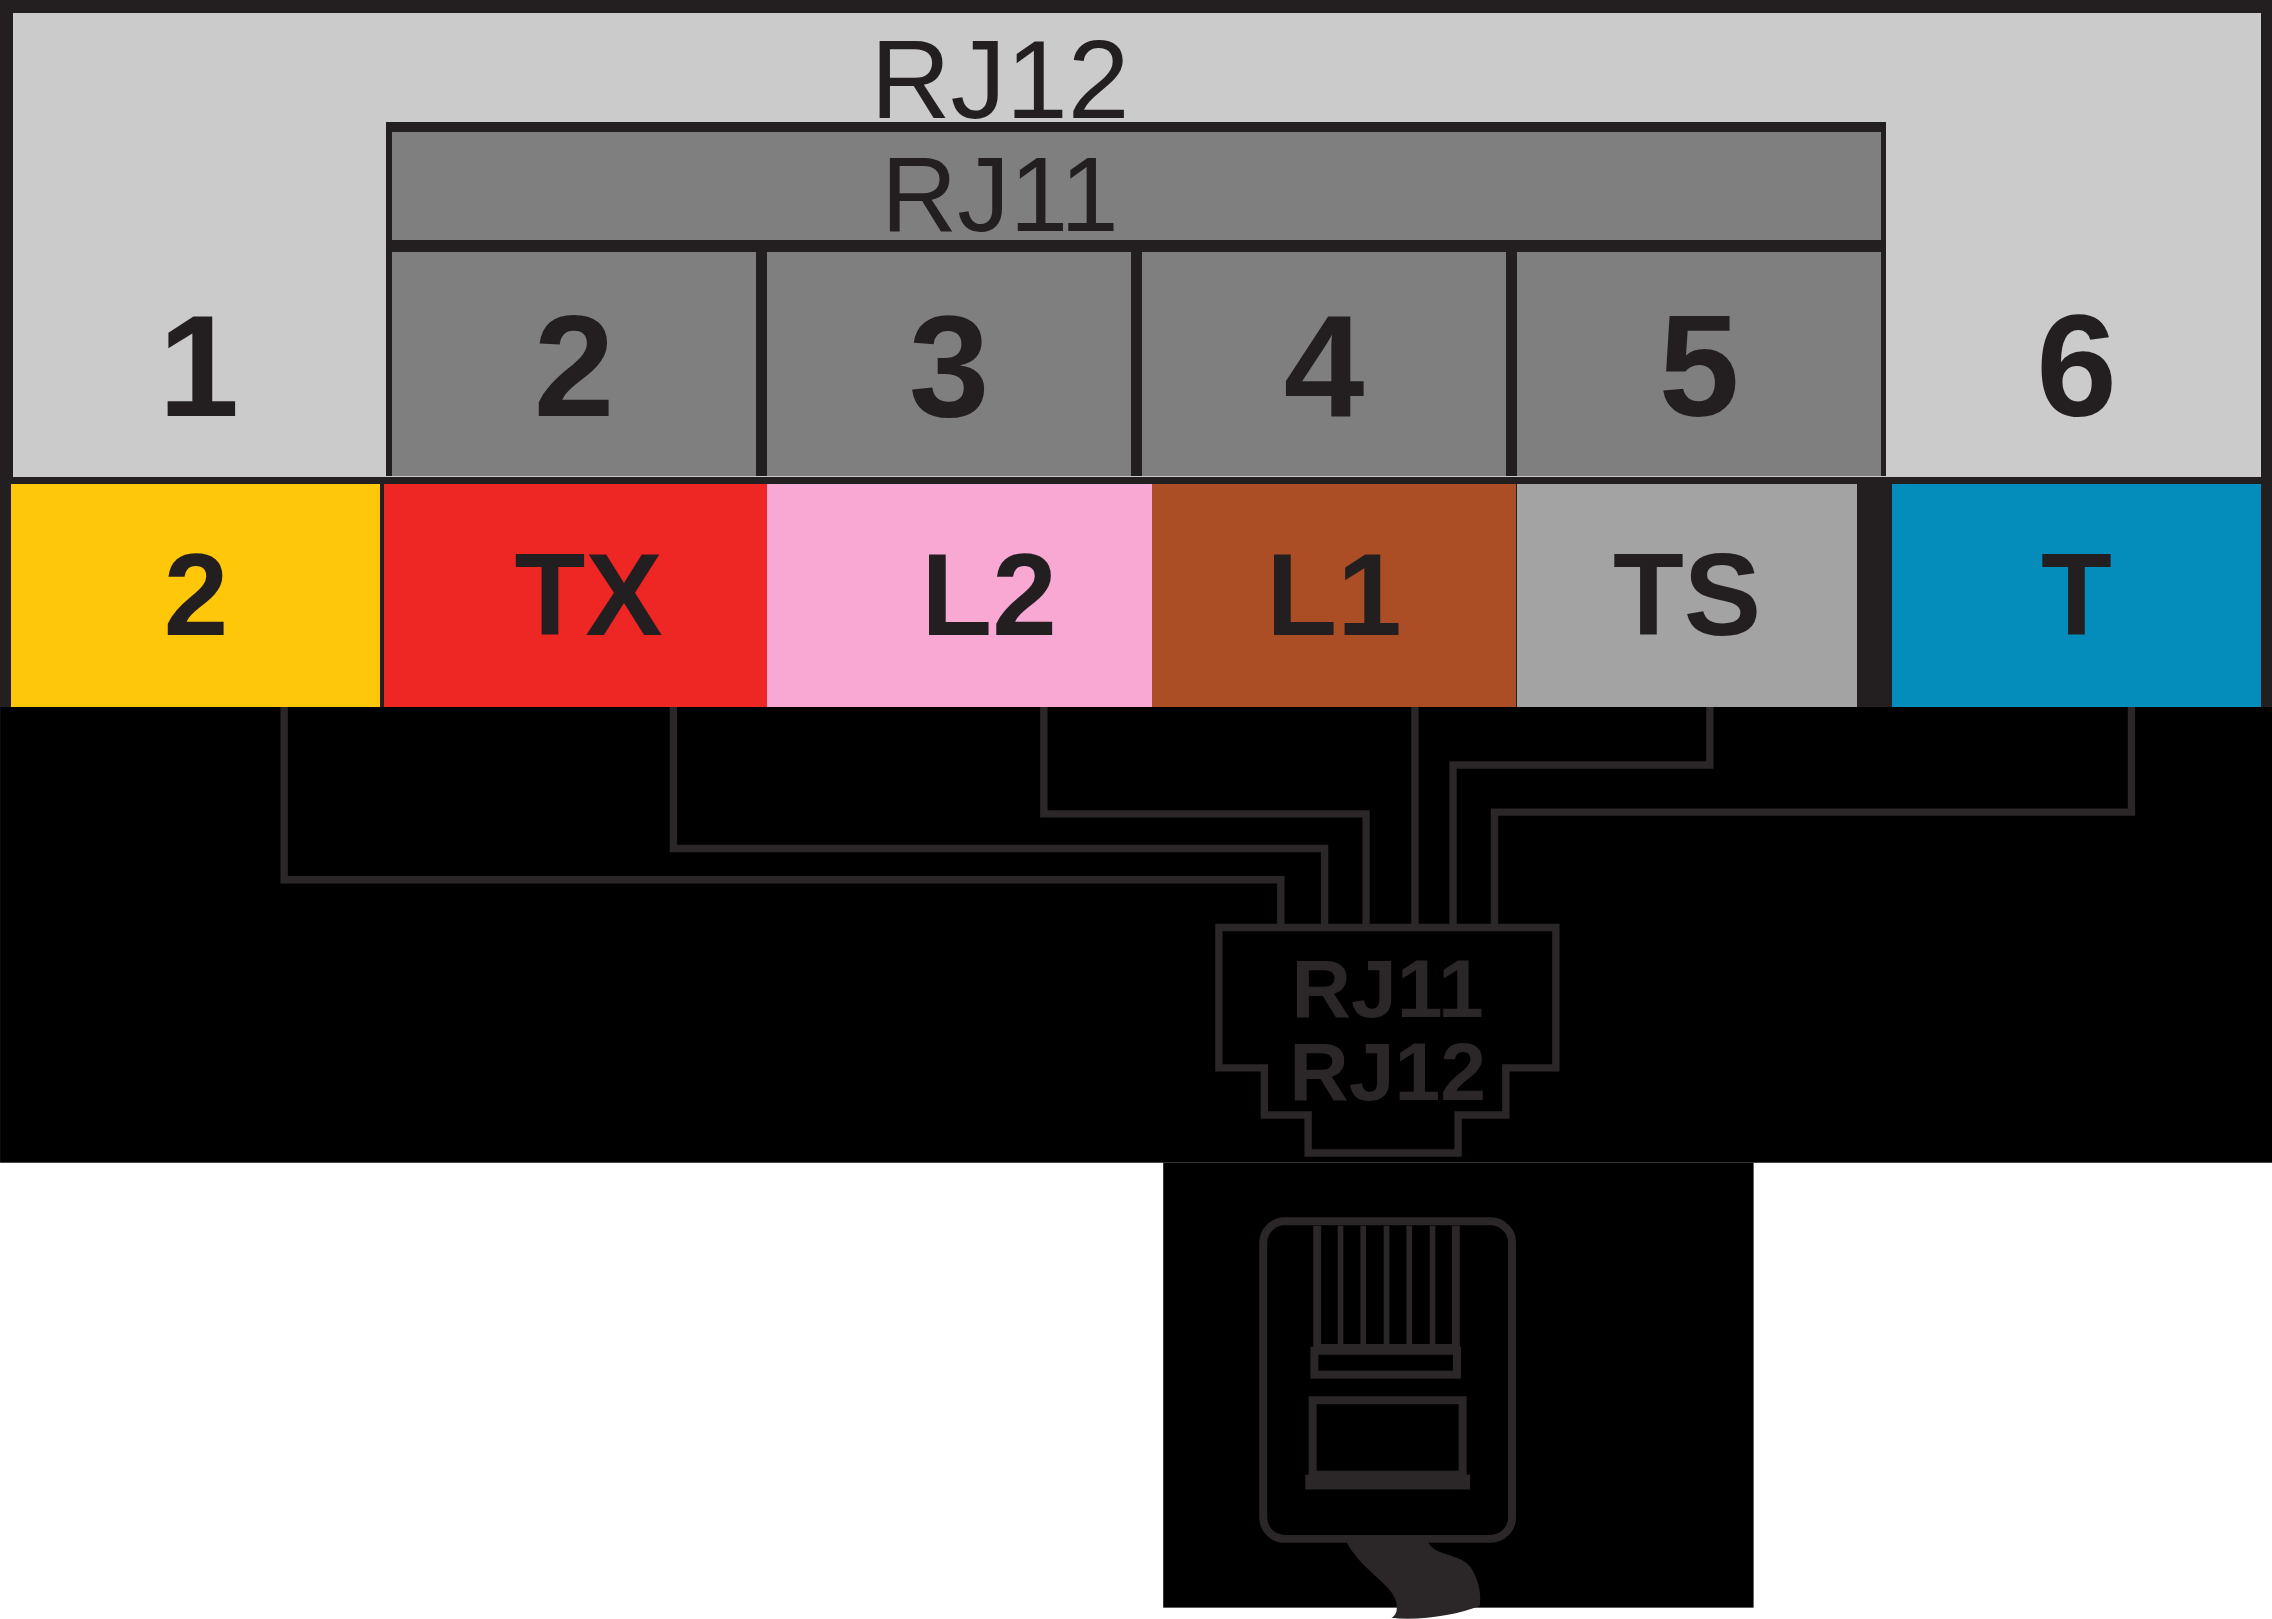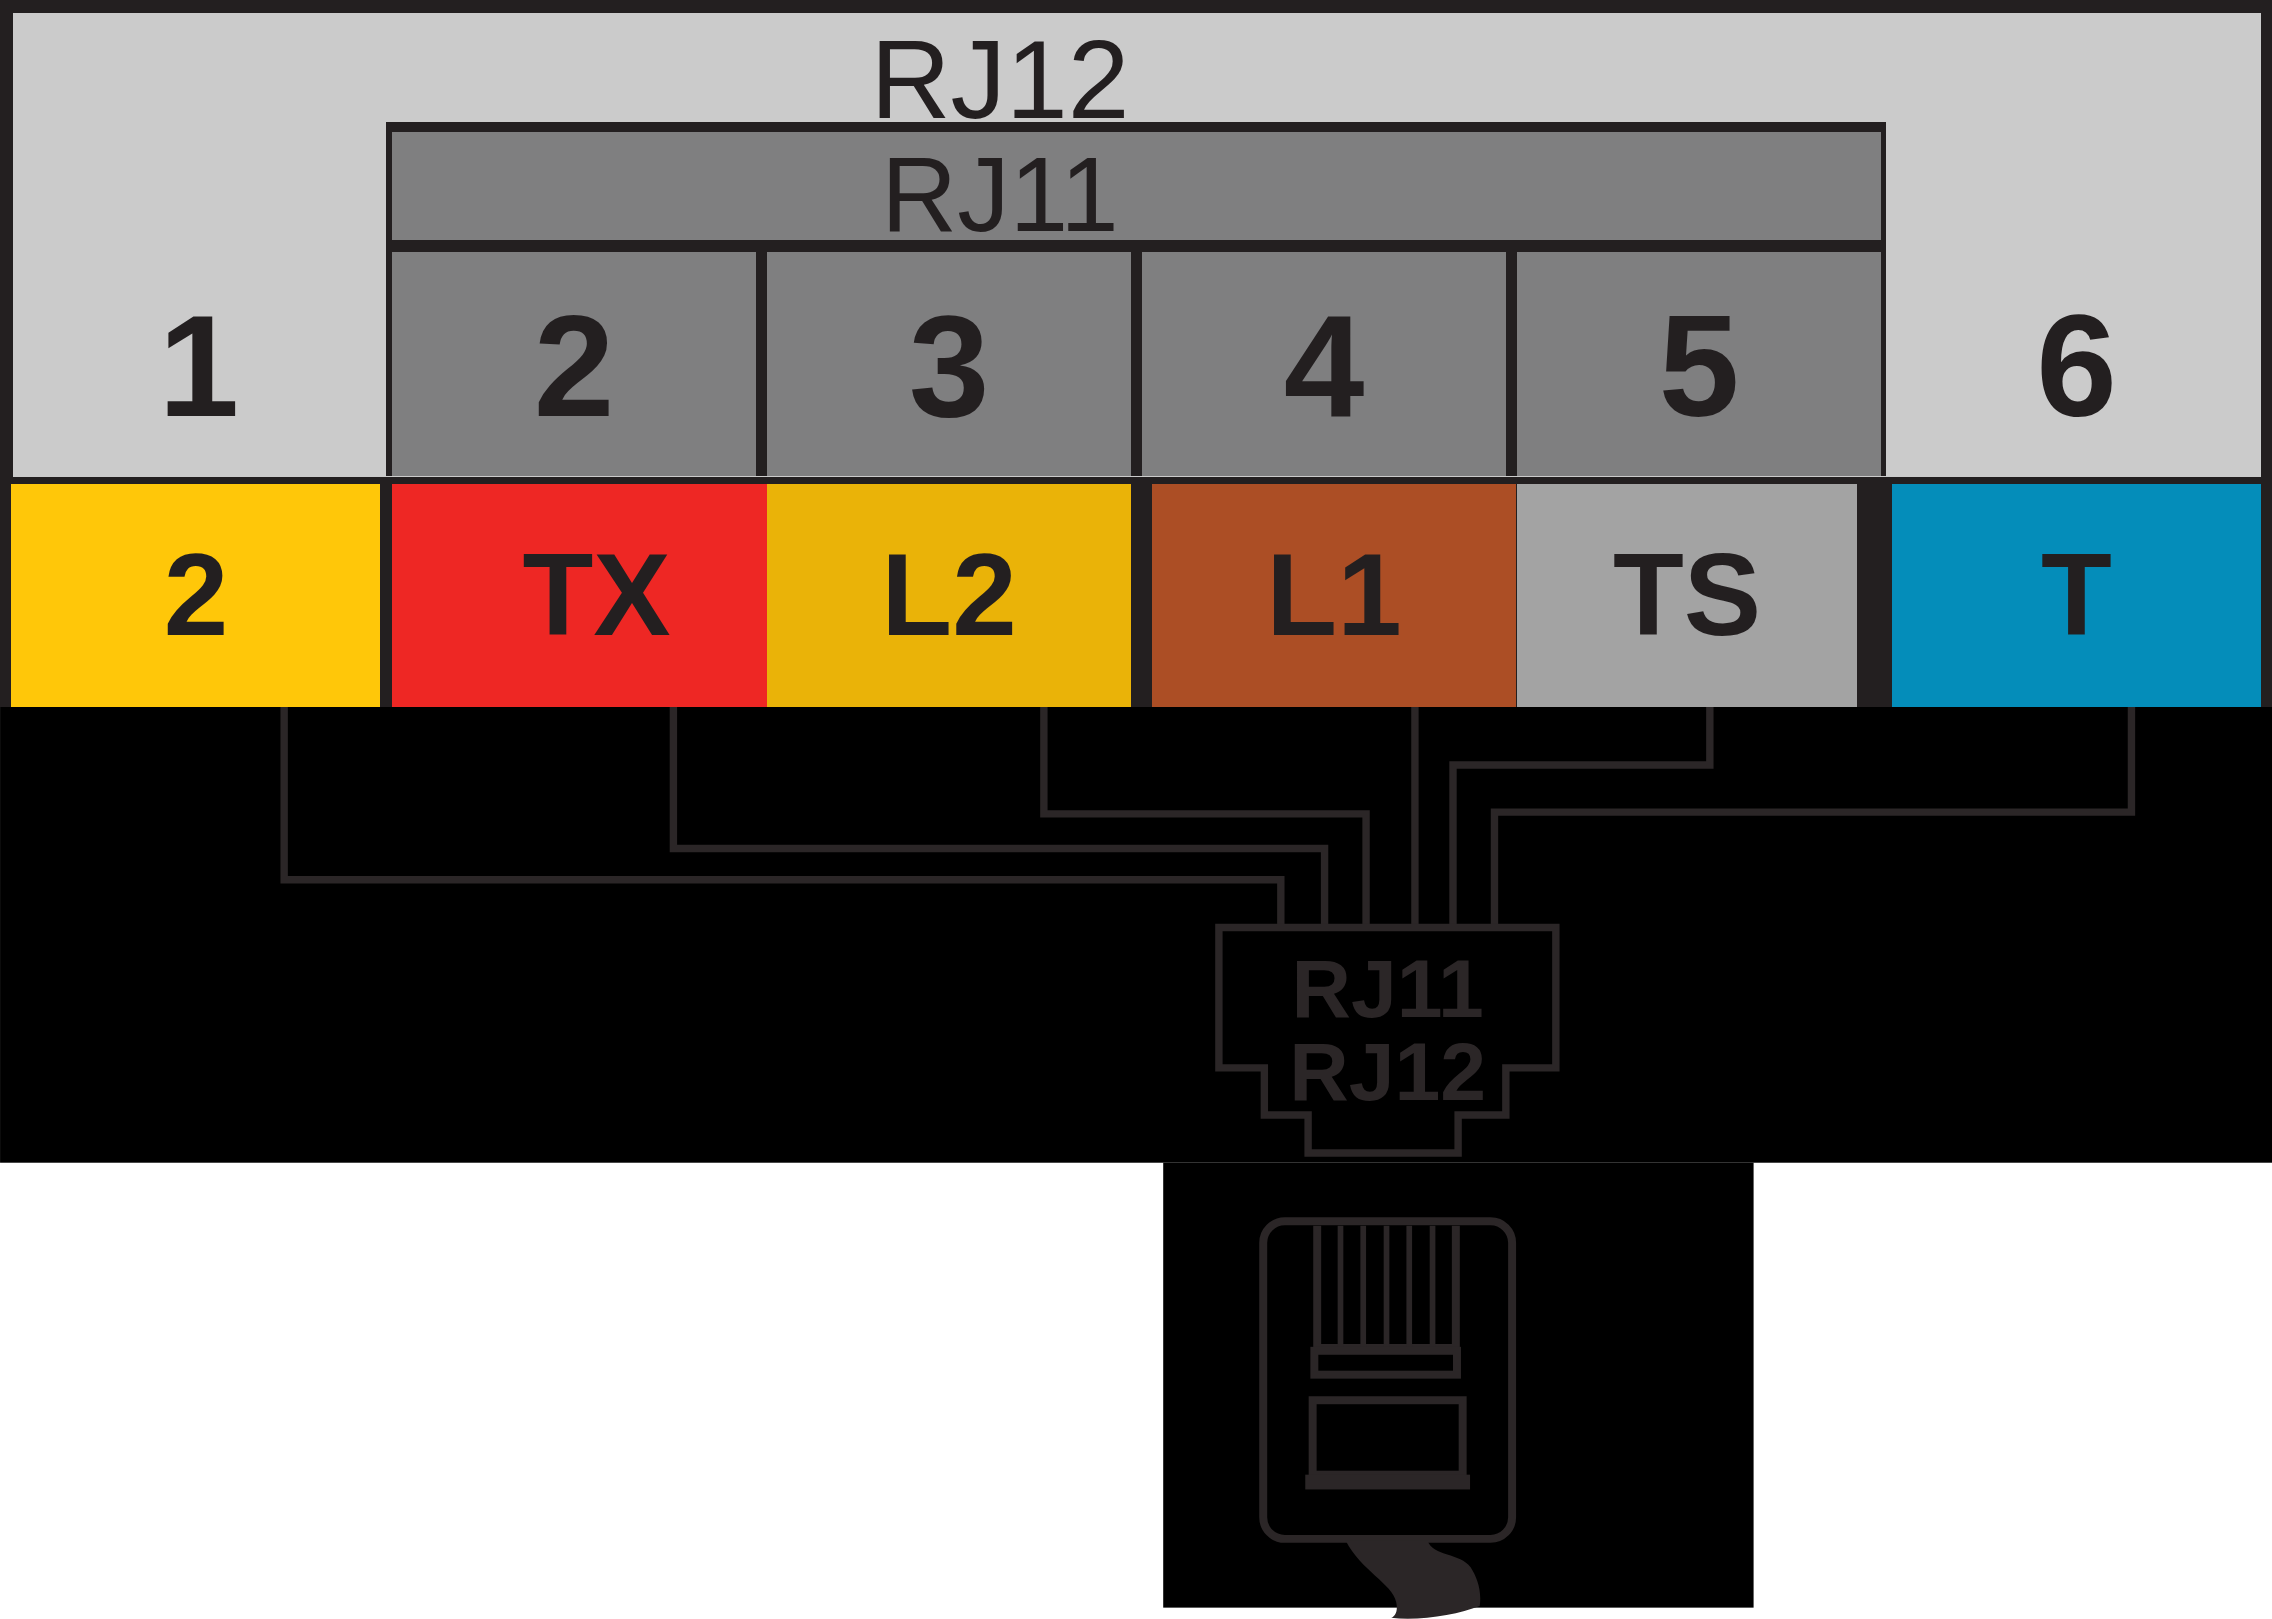--- a/index.html
+++ b/index.html
@@ -43,22 +43,22 @@
   <div class="dark-cell" style="left: 1517px; width: 364px; background-color: rgb(127, 127, 128);"></div>
 
   <div class="pin-num" style="left: 11.4px; width: 375px; color: rgb(35, 31, 32);">1</div>
   <div class="pin-num" style="left: 392px; width: 364px; color: rgb(35, 31, 32);">2</div>
   <div class="pin-num" style="left: 767px; width: 364px; color: rgb(35, 31, 32);">3</div>
   <div class="pin-num" style="left: 1142px; width: 364px; color: rgb(35, 31, 32);">4</div>
   <div class="pin-num" style="left: 1517px; width: 364px; color: rgb(35, 31, 32);">5</div>
   <div class="pin-num" style="left: 1892px; width: 369px; color: rgb(35, 31, 32);">6</div>
 
   <div class="signal-cell" style="left: 11.4px; width: 369px; background-color: rgb(255, 199, 9); color: rgb(35, 31, 32);">2</div>
-  <div class="signal-cell" style="left: 392px; width: 409px; background-color: rgb(238, 39, 36); color: rgb(35, 31, 32);">TX</div>
-  <div class="signal-cell" style="left: 767px; width: 364px; background-color: #eab308; color: rgb(35, 31, 32);">L2</div>
+  <div class="signal-cell" style="left: 384px; width: 409px; background-color: rgb(238, 39, 36); color: rgb(35, 31, 32);">TX</div>
+  <div class="signal-cell" style="left: 767px; width: 364px; background-color: #f9a8d4; color: rgb(35, 31, 32); padding-left: 40px;">L2</div>
   <div class="signal-cell" style="left: 1142px; width: 364px; background-color: rgb(172, 78, 37); color: rgb(35, 31, 32); margin-left: 10px;">L1</div>
   <div class="signal-cell" style="left: 1517px; width: 340px; background-color: #a3a3a3; color: rgb(35, 31, 32);">TS</div>
   <div class="signal-cell" style="left: 1892px; width: 369px; background-color: rgb(4, 141, 186); color: rgb(35, 31, 32);">T</div>
 </div>
 
 <svg class="abs" style="left:0;top:707px;" width="2273" height="912" viewBox="0 1245 4000 1605" xmlns="http://www.w3.org/2000/svg">
 
   <g style="fill: rgb(0, 0, 0);">
     <rect x="0" y="1245" width="4000" height="802"></rect>
     <rect x="2047" y="2047" width="1039" height="783"></rect>

